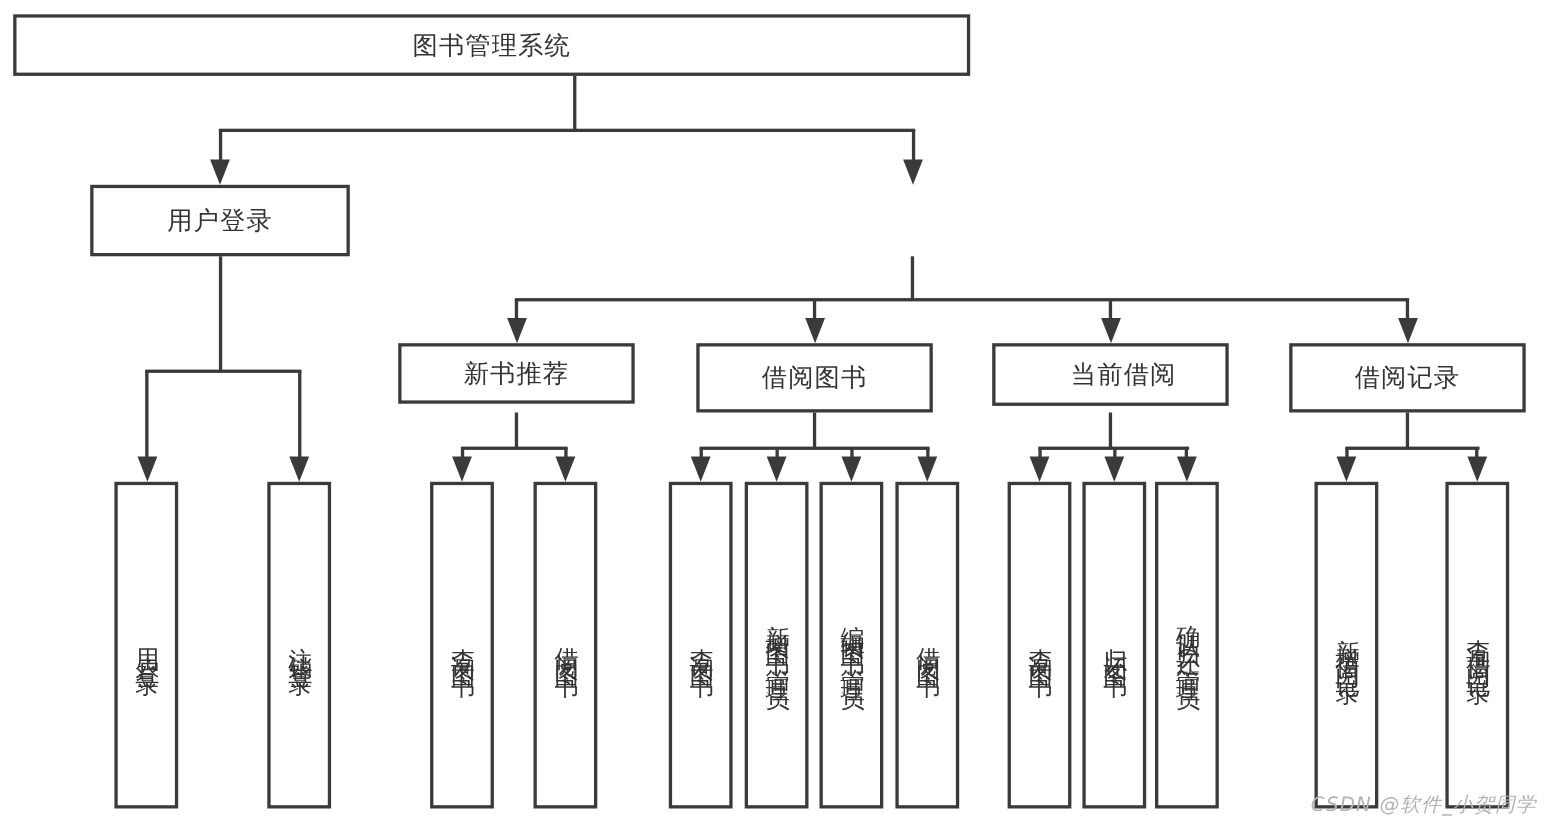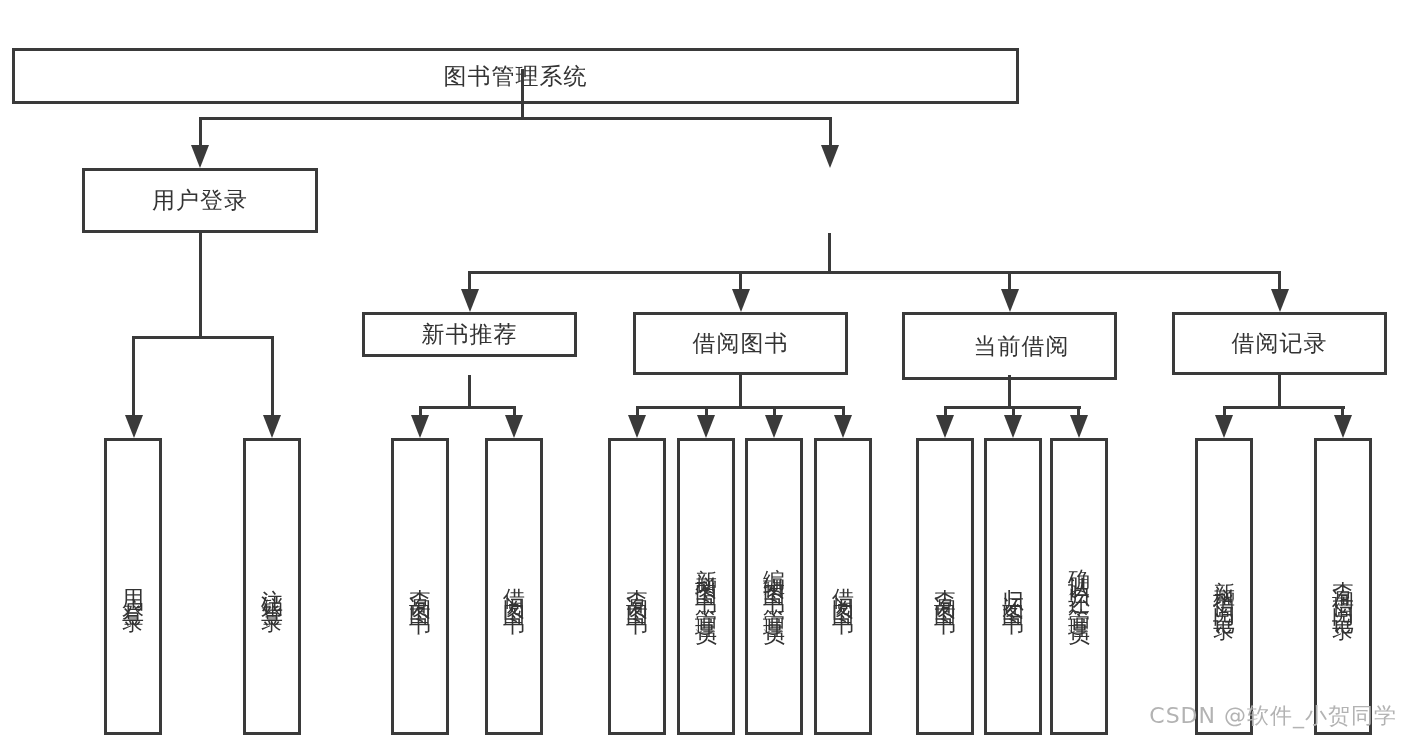--- a/index.html
+++ b/index.html
@@ -41,51 +41,52 @@
   .ah {
     position: absolute;
     width: 0; height: 0;
     border-left: 9px solid transparent;
     border-right: 9px solid transparent;
     border-top: 23px solid var(--line);
   }
   .watermark {
     position: absolute;
     right: 8px;
-    bottom: 16px;
-    font-size: 22px;
+    bottom: 4px;
+    font-size: 18px;
     letter-spacing: 1px;
     color: var(--watermark);
     z-index: 5;
     white-space: nowrap;
+    font-style: italic;
   }
 </style>
 </head>
 <body>
 
 <div class="canvas">
 
-  <div class="box" style="left:12px; top:13px; width:1007px; height:56px;margin-top:35px;">
+  <div class="box" style="left:12px; top:13px; width:870px; height:56px;">
     <span class="h-label">图书管理系统</span>
   </div>
 
   <div class="box" style="left:82px; top:168px; width:236px; height:65px;">
     <span class="h-label">用户登录</span>
   </div>
 
 
-  <div class="box" style="left:362px; top:312px; width:215px; height:45px;">
+  <div class="box" style="left:362px; top:312px; width:215px; height:55px;">
     <span class="h-label">新书推荐</span>
   </div>
 
   <div class="box" style="left:633px; top:312px; width:215px; height:63px;">
     <span class="h-label">借阅图书</span>
   </div>
 
-  <div class="box" style="left:902px; top:312px; width:215px; height:68px;padding-left:24px;">
+  <div class="box" style="left:902px; top:312px; width:215px; height:57px;padding-left:24px;">
     <span class="h-label">当前借阅</span>
   </div>
 
   <div class="box" style="left:1172px; top:312px; width:215px; height:63px;">
     <span class="h-label">借阅记录</span>
   </div>
 
   <div class="box leaf" style="left:104px; top:438px; width:58px; height:297px;">用户登录</div>
 
   <div class="box leaf" style="left:243px; top:438px; width:58px; height:297px;">注销登录</div>

